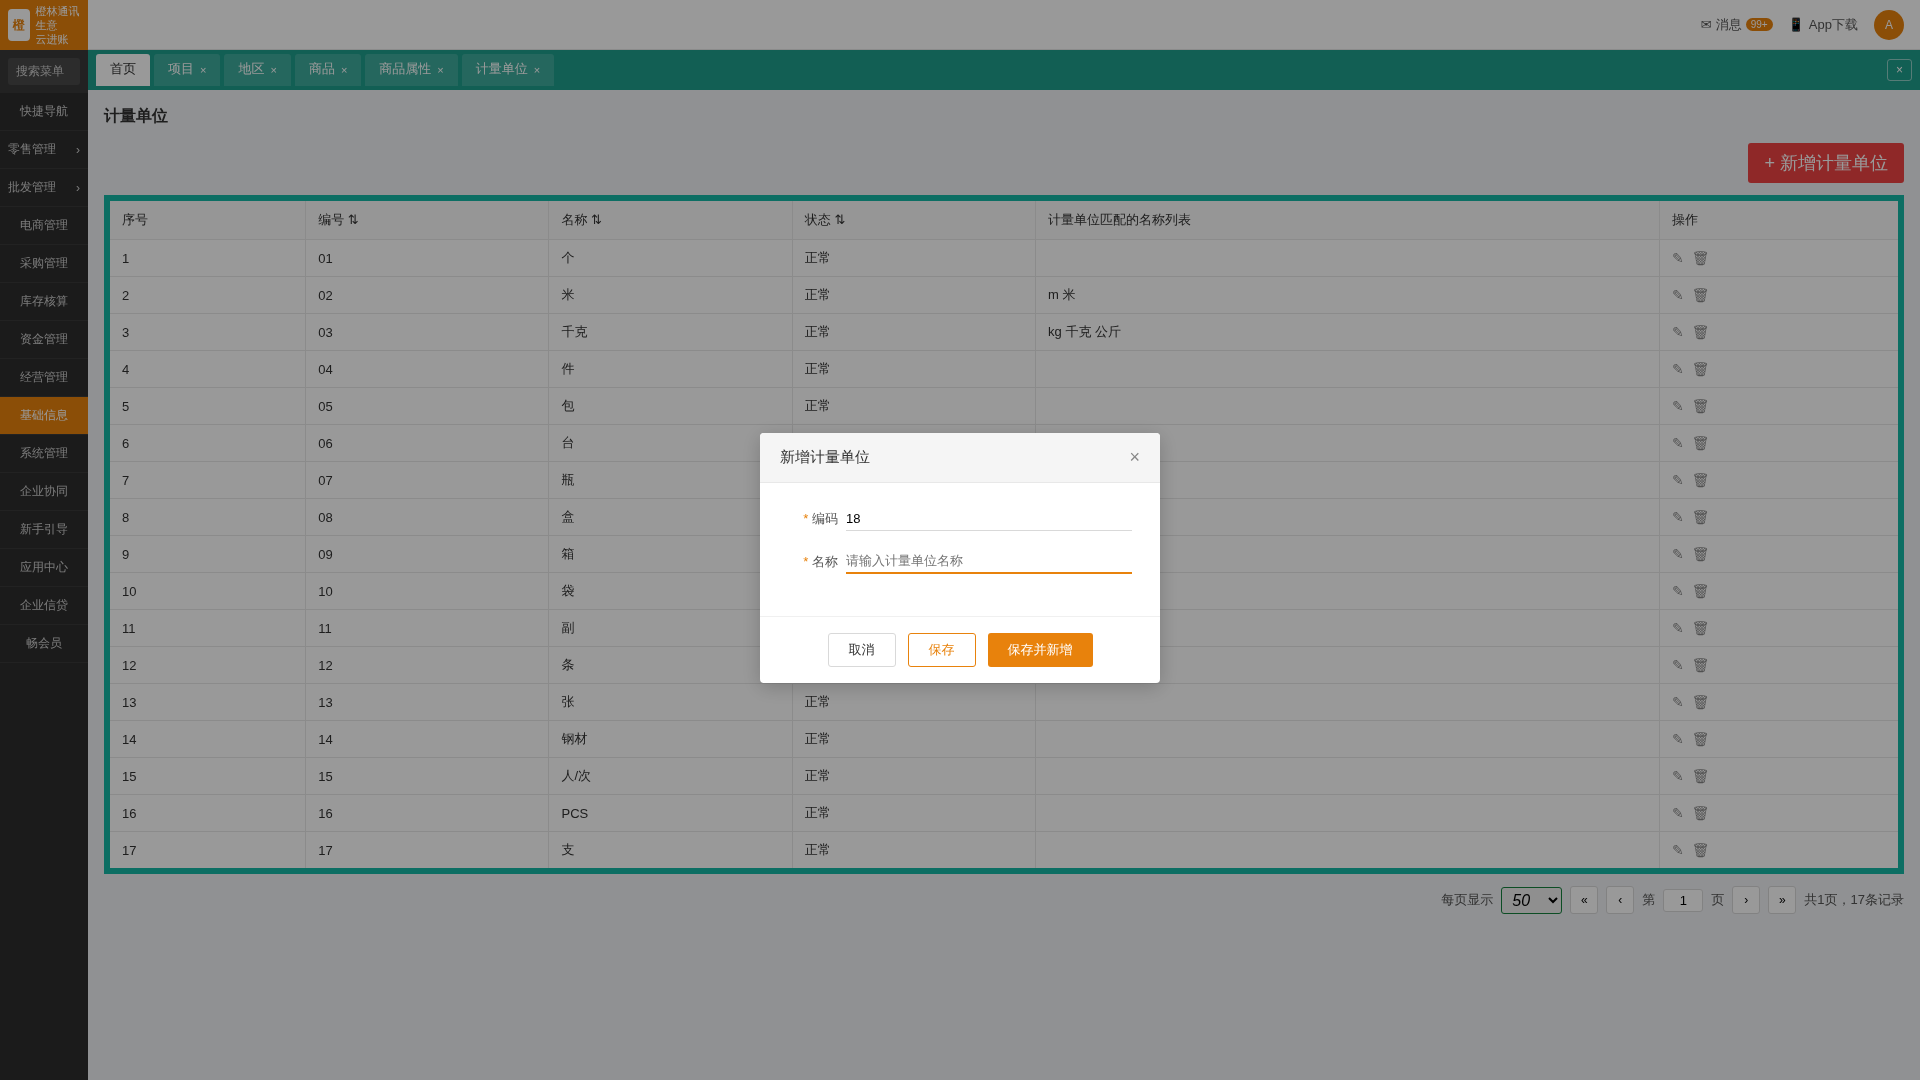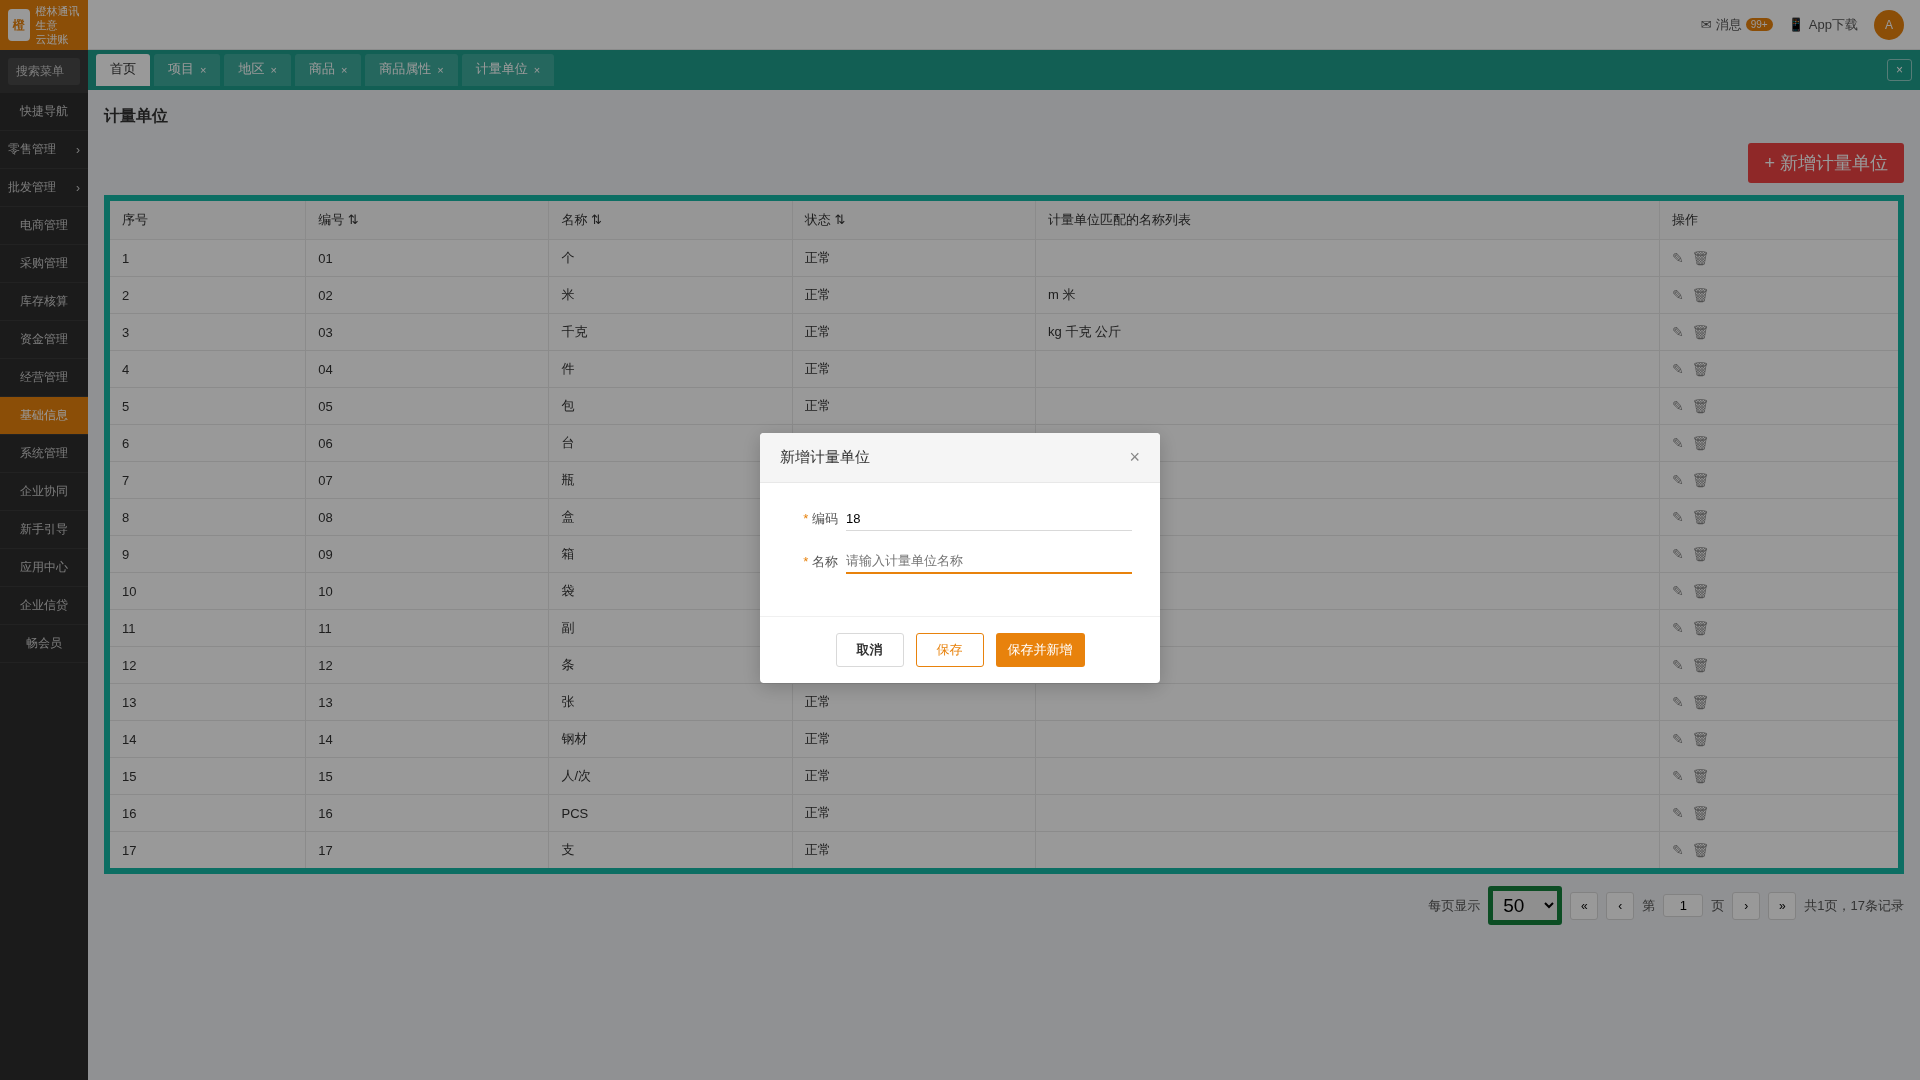--- a/index.html
+++ b/index.html
@@ -167,24 +167,25 @@
     .pagination {
       display: flex;
       justify-content: flex-end;
       align-items: center;
       gap: 8px;
       padding: 12px 0;
       font-size: 13px;
       color: #555;
     }
     .pagination select {
-      border: 5px solid #15803d;
+      border: 1px solid #15803d;
       padding: 3px 6px;
       border-radius: 3px;
-      font-size: 19px;
+      font-size: 16px;
+      font-style: italic;
     }
     .pagination-btn {
       border: 1px solid #d9d9d9;
       background: #fff;
       width: 28px; height: 28px;
       display: flex; align-items: center; justify-content: center;
       cursor: pointer; border-radius: 3px;
       font-size: 12px;
     }
     .pagination-input {
@@ -257,36 +258,35 @@
       border-top: 1px solid #f0f0f0;
     }
     .btn-cancel {
       border: 1px solid #d9d9d9;
       background: #fff;
       padding: 7px 20px;
       border-radius: 3px;
       cursor: pointer;
       font-size: 13px;
       color: #333;
-      font-weight: bold;
     }
     .btn-save {
       border: 1px solid #e8820c;
       background: #fff;
       color: #e8820c;
       padding: 7px 20px;
       border-radius: 3px;
       cursor: pointer;
       font-size: 13px;
     }
     .btn-save-new {
       background: #e8820c;
       color: #fff;
       border: none;
-      padding: 7px 12px;
+      padding: 7px 20px;
       border-radius: 3px;
       cursor: pointer;
       font-size: 13px;
     }
   </style>
 </head>
 <body>
 
 <div class="sidebar">
   <div class="sidebar-logo">

